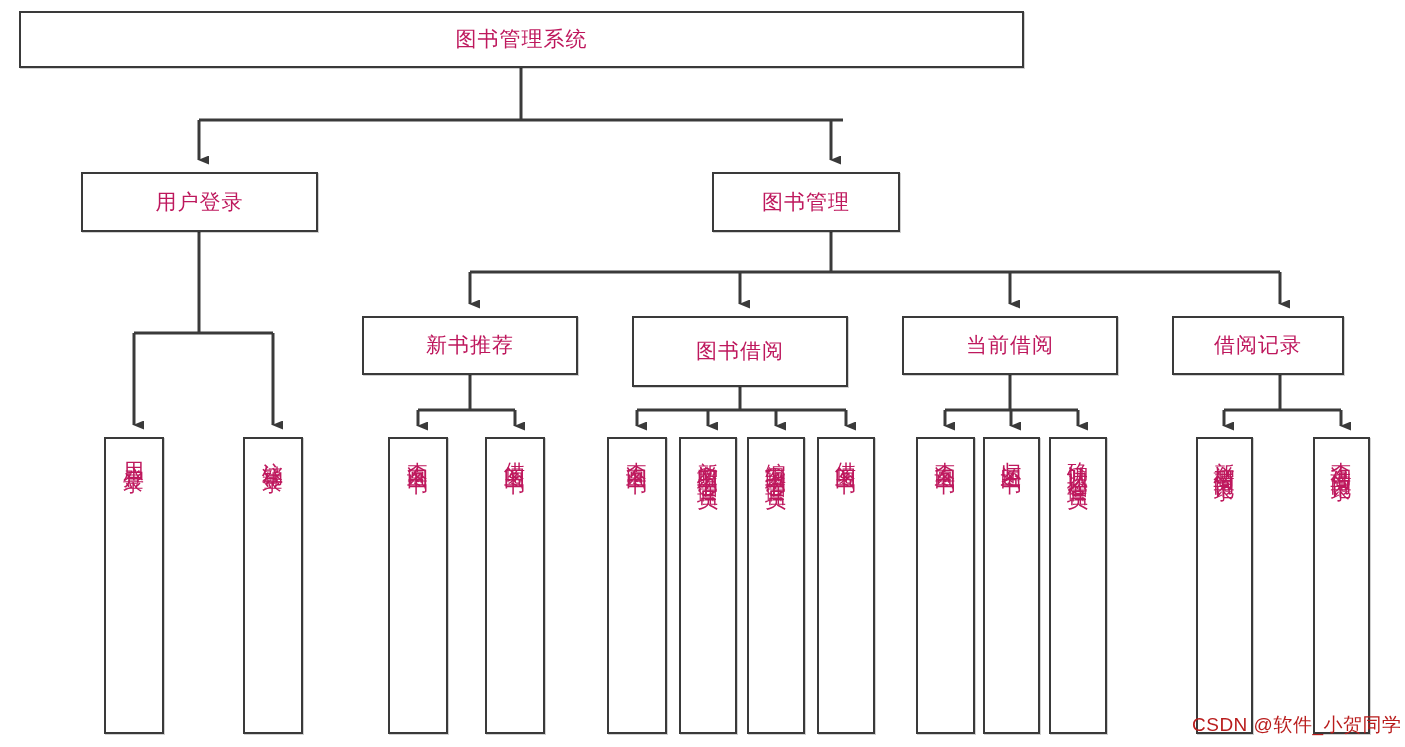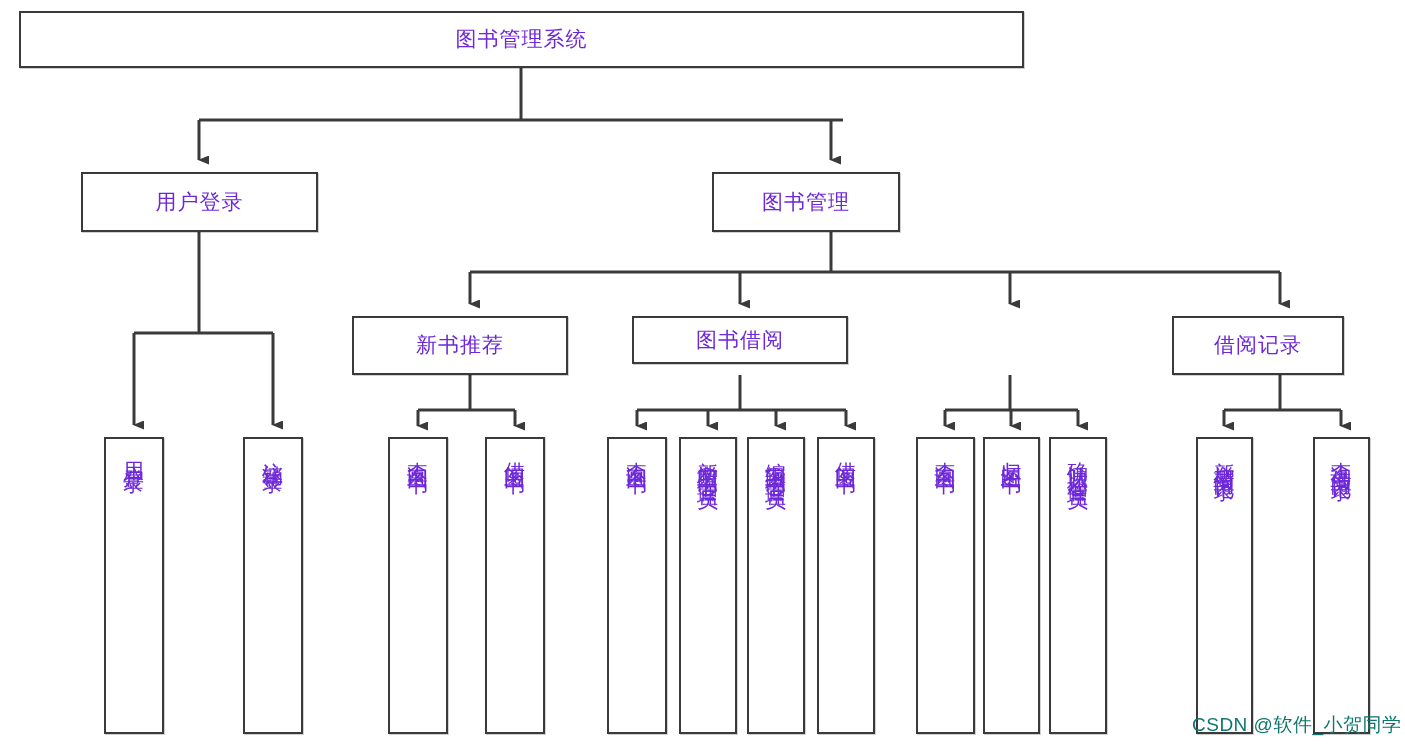--- a/index.html
+++ b/index.html
@@ -34,21 +34,21 @@
     align-items: center;
     justify-content: center;
     color: #111111;
     box-shadow: 1px 1px 0 rgba(0,0,0,0.18);
   }
   .node-label {
     font-size: 21px;
     line-height: 1.15;
     letter-spacing: 1px;
     white-space: nowrap;
-    color: #6d28d9;
+    color: #be185d;
   }
   .node.vertical {
     align-items: flex-start;
     padding-top: 6px;
   }
   .node.vertical .node-label {
     writing-mode: vertical-rl;
     text-orientation: upright;
     font-size: 21px;
     letter-spacing: 4px;
@@ -124,25 +124,28 @@
     <span class="node-label">图书管理系统</span>
   </div>
 
   <div class="node" id="node-l2-0" style="left: 81px; top: 172px; width: 237px; height: 60px;">
     <span class="node-label">用户登录</span>
   </div>
   <div class="node" id="node-l2-1" style="left: 712px; top: 172px; width: 188px; height: 60px;">
     <span class="node-label">图书管理</span>
   </div>
 
-  <div class="node" id="node-l3-0" style="left: 352px; top: 316px; width: 216px; height: 59px; justify-content: center;">
+  <div class="node" id="node-l3-0" style="left: 362px; top: 316px; width: 216px; height: 59px; justify-content: center;">
     <span class="node-label">新书推荐</span>
   </div>
-  <div class="node" id="node-l3-1" style="left: 632px; top: 316px; width: 216px; height: 48px;">
+  <div class="node" id="node-l3-1" style="left: 632px; top: 316px; width: 216px; height: 71px;">
     <span class="node-label">图书借阅</span>
+  </div>
+  <div class="node" id="node-l3-2" style="left: 902px; top: 316px; width: 216px; height: 59px;">
+    <span class="node-label">当前借阅</span>
   </div>
   <div class="node" id="node-l3-3" style="left: 1172px; top: 316px; width: 172px; height: 59px;">
     <span class="node-label">借阅记录</span>
   </div>
 
   <div class="node vertical" id="node-leaf-0" style="left: 104px; top: 437px; width: 60px; height: 297px;">
     <span class="node-label">用户登录</span>
   </div>
   <div class="node vertical" id="node-leaf-1" style="left: 243px; top: 437px; width: 60px; height: 297px;">
     <span class="node-label">注销登录</span>
@@ -174,14 +177,14 @@
   <div class="node vertical" id="node-leaf-10" style="left: 1049px; top: 437px; width: 58px; height: 297px;">
     <span class="node-label">确认归还（管理员）</span>
   </div>
   <div class="node vertical" id="node-leaf-11" style="left: 1196px; top: 437px; width: 57px; height: 297px;">
     <span class="node-label">新增借阅记录</span>
   </div>
   <div class="node vertical" id="node-leaf-12" style="left: 1313px; top: 437px; width: 57px; height: 297px;">
     <span class="node-label">查询借阅记录</span>
   </div>
 
-  <div class="watermark" style="left: 1192px; top: 712px; color: #0f766e;">CSDN @软件_小贺同学</div>
+  <div class="watermark" style="left: 1192px; top: 712px; color: #b91c1c;">CSDN @软件_小贺同学</div>
 </div>
 
 </body></html>

